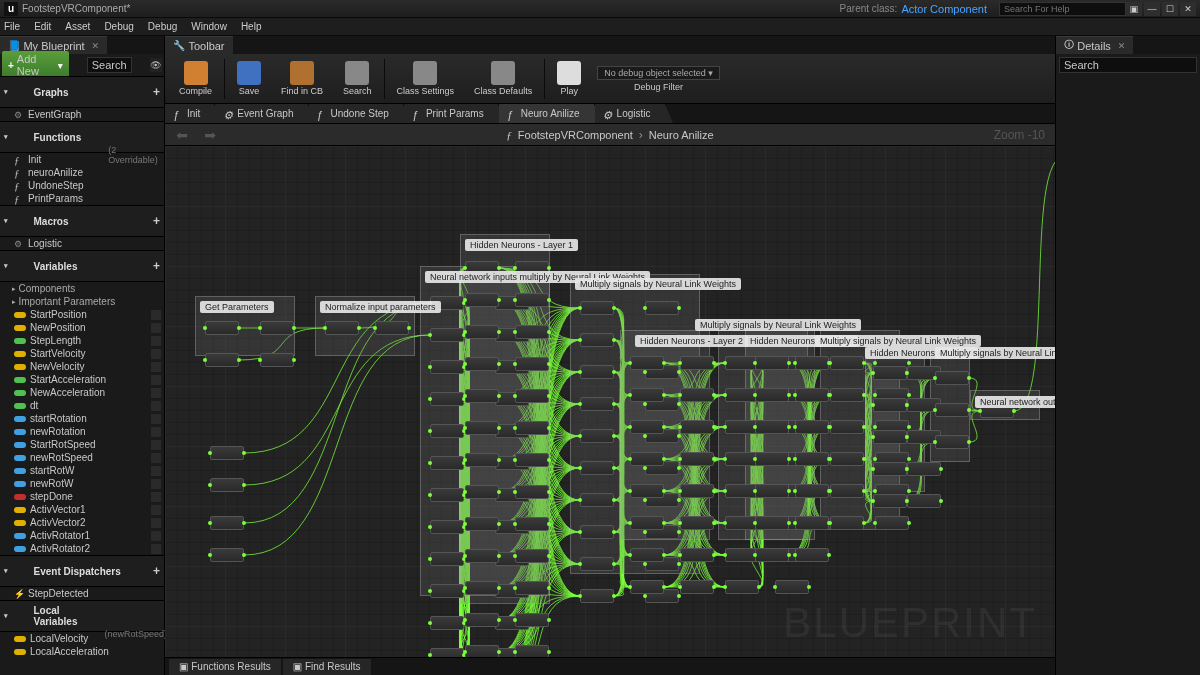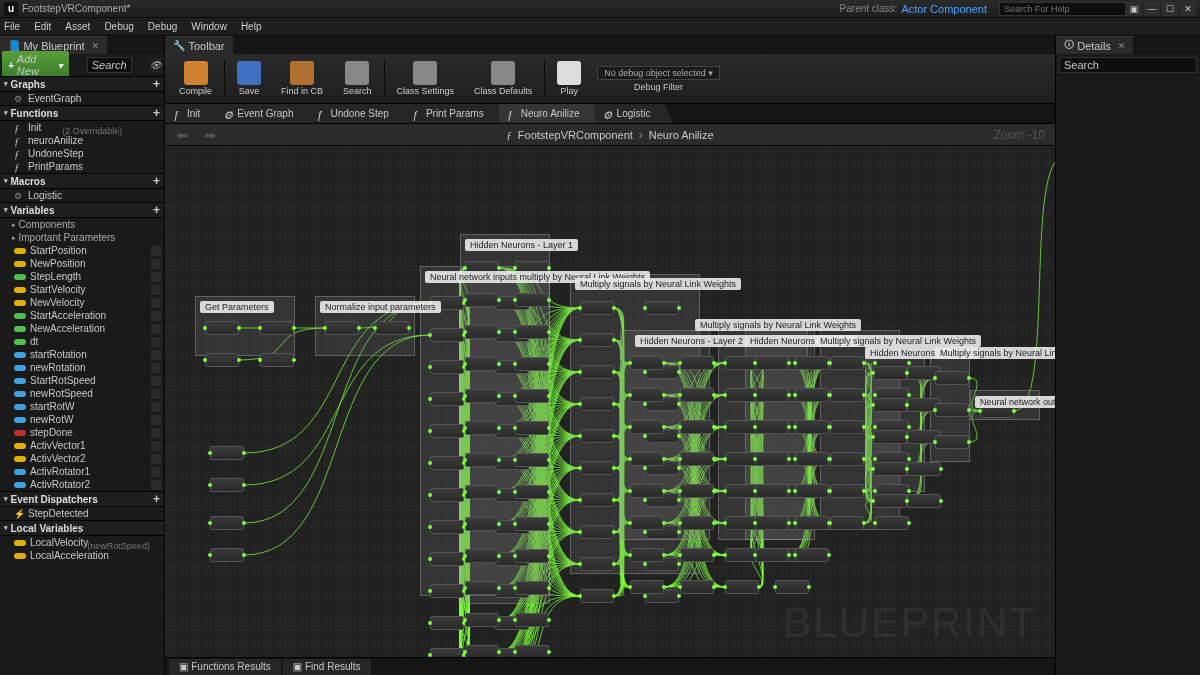--- a/index.html
+++ b/index.html
@@ -13,26 +13,26 @@
 .titlebar .parent-link { color:#4aa3ff; margin-right:12px; }
 .titlebar .win-btns { display:flex; gap:2px; }
 .titlebar .win-btn { width:16px; height:14px; background:#2e2e2e; display:flex; align-items:center; justify-content:center; font-size:9px; color:#ccc; }
 .menubar { height:18px; background:#1e1e1e; display:flex; align-items:center; padding:0 4px; gap:14px; border-bottom:1px solid #0a0a0a; }
 .menubar span { font-size:10px; color:#ccc; cursor:default; }
 .workspace { display:flex; height:calc(675px - 36px); }
 .left-pane { width:165px; background:#1a1a1a; display:flex; flex-direction:column; border-right:1px solid #000; }
 .tab-strip { height:18px; background:#151515; display:flex; align-items:center; }
 .tab { height:18px; padding:0 8px; background:#2a2a2a; border-top:1px solid #3a3a3a; display:flex; align-items:center; gap:3px; font-size:10px; }
 .tab .x { font-size:9px; color:#888; margin-left:4px; }
-.addnew-row { height:22px; display:flex; align-items:center; padding:2px; gap:18px;font-style:italic; }
+.addnew-row { height:22px; display:flex; align-items:center; padding:2px; gap:18px; }
 .addnew-btn { background:linear-gradient(#5a9e3a,#3a7a2a); color:#fff; font-size:10px; padding:2px 6px; border-radius:2px; display:flex; align-items:center; gap:3px; }
 .addnew-btn::before { content:"+"; font-weight:bold; }
 .search-box { flex:1; background:#0e0e0e; height:16px; border:1px solid #333; padding:0 4px; display:flex; align-items:center; font-size:9px; color:#666; }
 .eye { width:14px; height:14px; background:#222; display:flex; align-items:center;justify-content:center; font-size:9px;}
-.section-hdr { height:16px; background:#1e1e1e; border-top:1px solid #000; border-bottom:1px solid #000; display:flex; align-items:center; padding:0 4px; font-size:10px; font-weight:bold; color:#ddd; }
+.section-hdr { height:32px; background:#1e1e1e; border-top:1px solid #000; border-bottom:1px solid #000; display:flex; align-items:center; padding:0 4px; font-size:10px; font-weight:bold; color:#ddd;gap:23px; }
 .section-hdr .plus { margin-left:auto; font-size:12px; color:#ccc; }
 .section-hdr .arrow { margin-right:3px; font-size:7px; }
 .section-hdr .note { font-weight:normal; color:#777; font-size:9px; margin-left:4px;margin-top:36px;}
 .tree-item { height:13px; display:flex; align-items:center; padding-left:14px; gap:4px; font-size:10px; }
 .tree-item .pill { width:12px; height:6px; border-radius:3px; }
 .tree-item .fn { width:10px; color:#bbb; font-style:italic; font-family:serif; font-size:11px; }
 .tree-item .gear { width:10px; color:#888; font-size:9px;}
 .tree-item .eye2 { margin-left:auto; margin-right:3px; width:10px; height:10px; background:#2a2a2a; }
 .tree-group { padding-left:12px; font-size:10px; color:#aaa; height:13px; display:flex; align-items:center; gap:3px;}
 .tree-group::before{content:"▸"; font-size:7px;}

